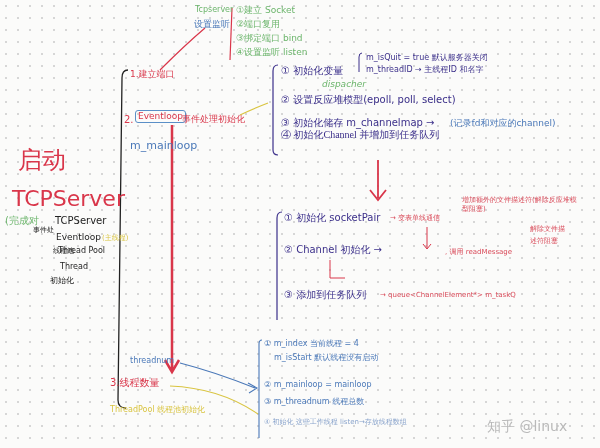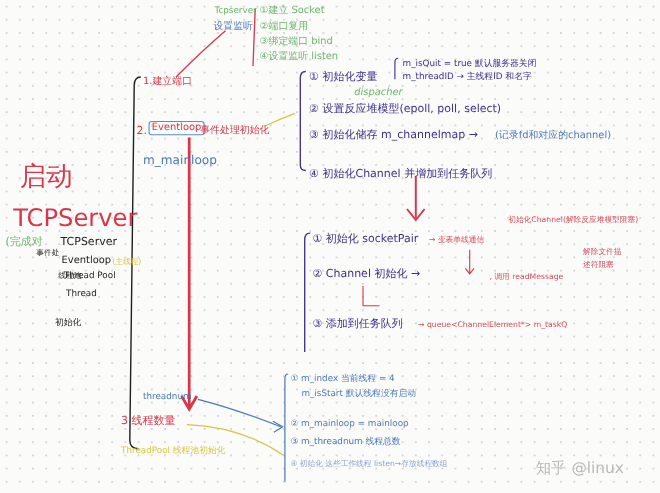--- a/index.html
+++ b/index.html
@@ -62,21 +62,21 @@
 <div class="t red" style="left:18px;top:148px;font-size:24px;font-weight:normal;">启动</div>
 <div class="t red" style="left:12px;top:188px;font-size:22px;">TCPServer</div>
 <div class="t green s10" style="left:5px;top:216px;">(完成对</div>
 <div class="t black s10" style="left:55px;top:216px;">TCPServer</div>
 <div class="t black s7" style="left:33px;top:227px;">事件处</div>
 <div class="t black s9" style="left:56px;top:233px;">Eventloop</div>
 <div class="t yellow s7" style="left:102px;top:235px;">(主线程)</div>
 <div class="t black s7" style="left:21px;top:248px;padding-left:32px;">线程池</div>
 <div class="t black s8" style="left:58px;top:247px;">Thread Pool</div>
 <div class="t black s8" style="left:60px;top:263px;">Thread</div>
-<div class="t black s8" style="left:50px;top:277px;margin-top:12px;">初始化</div>
+<div class="t black s8" style="left:50px;top:277px;">初始化</div>
 
 <div class="t red s9" style="left:130px;top:70px;">1.建立端口</div>
 <div class="t green s8" style="left:195px;top:6px;">Tcpserver</div>
 <div class="t blue s9" style="left:194px;top:20px;">设置监听</div>
 <div class="t green s9" style="left:236px;top:6px;">①建立 Socket</div>
 <div class="t green s9" style="left:236px;top:20px;">②端口复用</div>
 <div class="t green s9" style="left:236px;top:34px;">③绑定端口 bind</div>
 <div class="t green s9" style="left:236px;top:48px;">④设置监听 listen</div>
 
 <div class="t red s10" style="left:124px;top:115px;">2.</div>
@@ -84,25 +84,25 @@
 <div class="t red s9" style="left:182px;top:115px;">事件处理初始化</div>
 <div class="t blue s11" style="left:130px;top:140px;">m_mainloop</div>
 
 <div class="t purple s10" style="left:281px;top:66px;"><span>①</span> <span>初始化变量</span></div>
 <div class="t purple s8" style="left:366px;top:54px;">m_isQuit = true 默认服务器关闭</div>
 <div class="t purple s8" style="left:366px;top:66px;">m_threadID → 主线程ID 和名字</div>
 <div class="t green s9" style="left:322px;top:80px;font-style:italic;">dispacher</div>
 <div class="t purple s10" style="left:281px;top:95px;"><span>②</span> <span>设置反应堆模型(epoll, poll, select)</span></div>
 <div class="t purple s10" style="left:281px;top:118px;"><span>③</span> <span>初始化储存 m_channelmap →</span></div>
 <div class="t blue s9" style="left:450px;top:119px;">(记录fd和对应的channel)</div>
-<div class="t purple s10" style="left:281px;top:154px;"><span>④</span> <span>初始化Channel 并增加到任务队列</span></div>
+<div class="t purple s10" style="left:281px;top:130px;font-family:Liberation Serif, serif;"><span>④</span> <span>初始化Channel 并增加到任务队列</span></div>
 
 <div class="t purple s10" style="left:284px;top:213px;"><span>①</span> <span>初始化 socketPair</span></div>
 <div class="t pink s7" style="left:390px;top:215px;">→ 变表单线通信</div>
-<div class="t pink s7" style="left:462px;top:196px;white-space:normal;width:120px;line-height:1.3;">初始化Channel(解除反应堆模型阻塞)</div>
+<div class="t pink s7" style="left:462px;top:196px;white-space:normal;width:120px;line-height:1.3;">增加额外的文件描述符(解除反应堆模型阻塞)</div>
 <div class="t purple s10" style="left:284px;top:245px;"><span>②</span> <span>Channel 初始化 →</span></div>
 <div class="t pink s7" style="left:445px;top:249px;">, 调用 readMessage</div>
 <div class="t pink s7" style="left:530px;top:226px;">解除文件描</div>
 <div class="t pink s7" style="left:530px;top:238px;">述符阻塞</div>
 <div class="t purple s10" style="left:284px;top:290px;"><span>③</span> <span>添加到任务队列</span></div>
 <div class="t pink s7" style="left:380px;top:292px;">→ queue&lt;ChannelElement*&gt; m_taskQ</div>
 
 <div class="t blue s8" style="left:130px;top:357px;">threadnum</div>
 <div class="t red s10" style="left:110px;top:378px;">3.线程数量</div>
 <div class="t yellow s8" style="left:110px;top:406px;">ThreadPool 线程池初始化</div>

